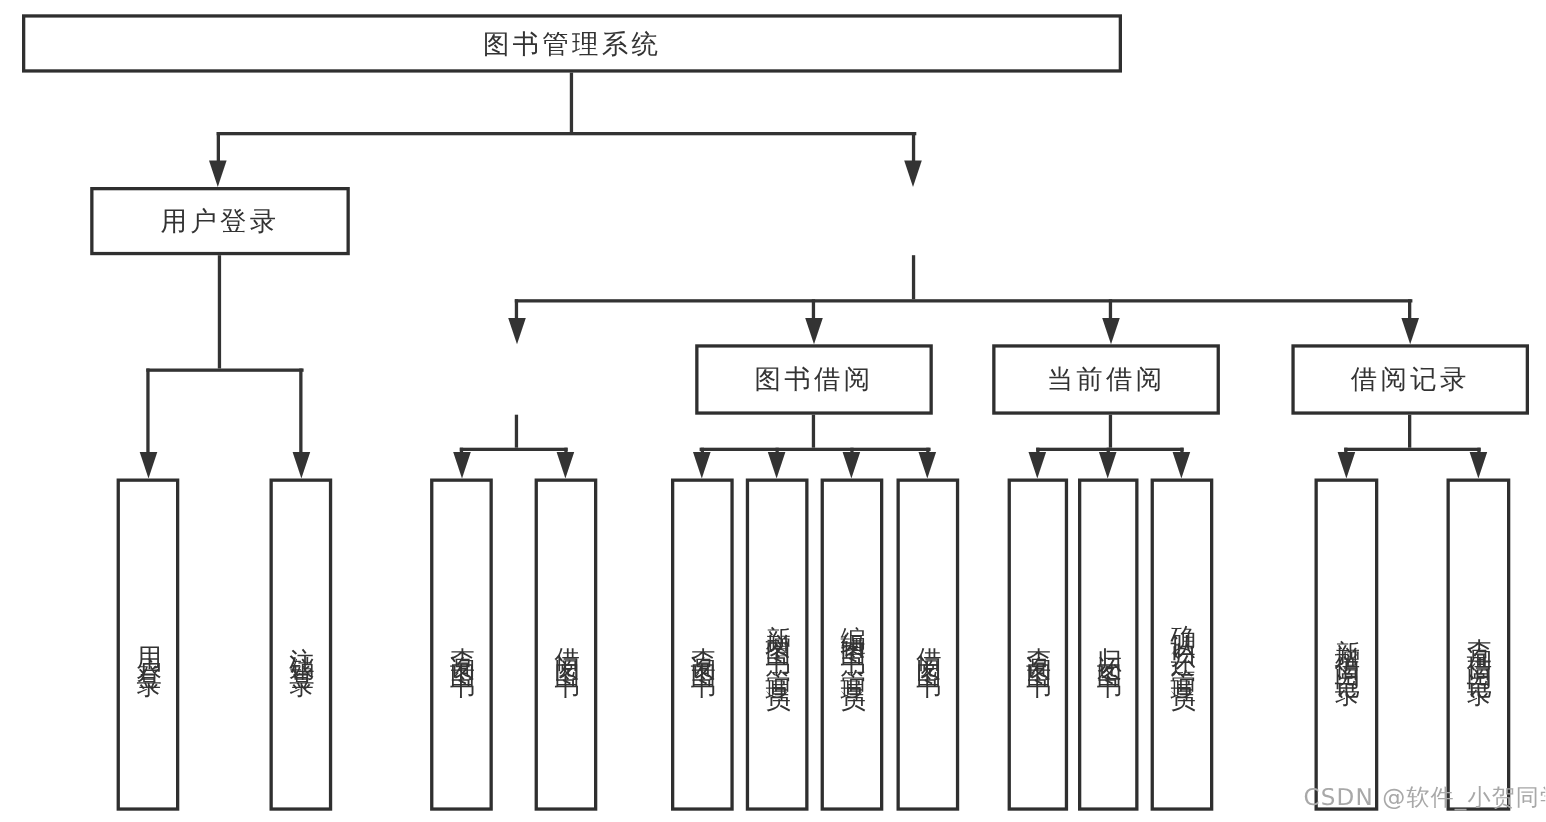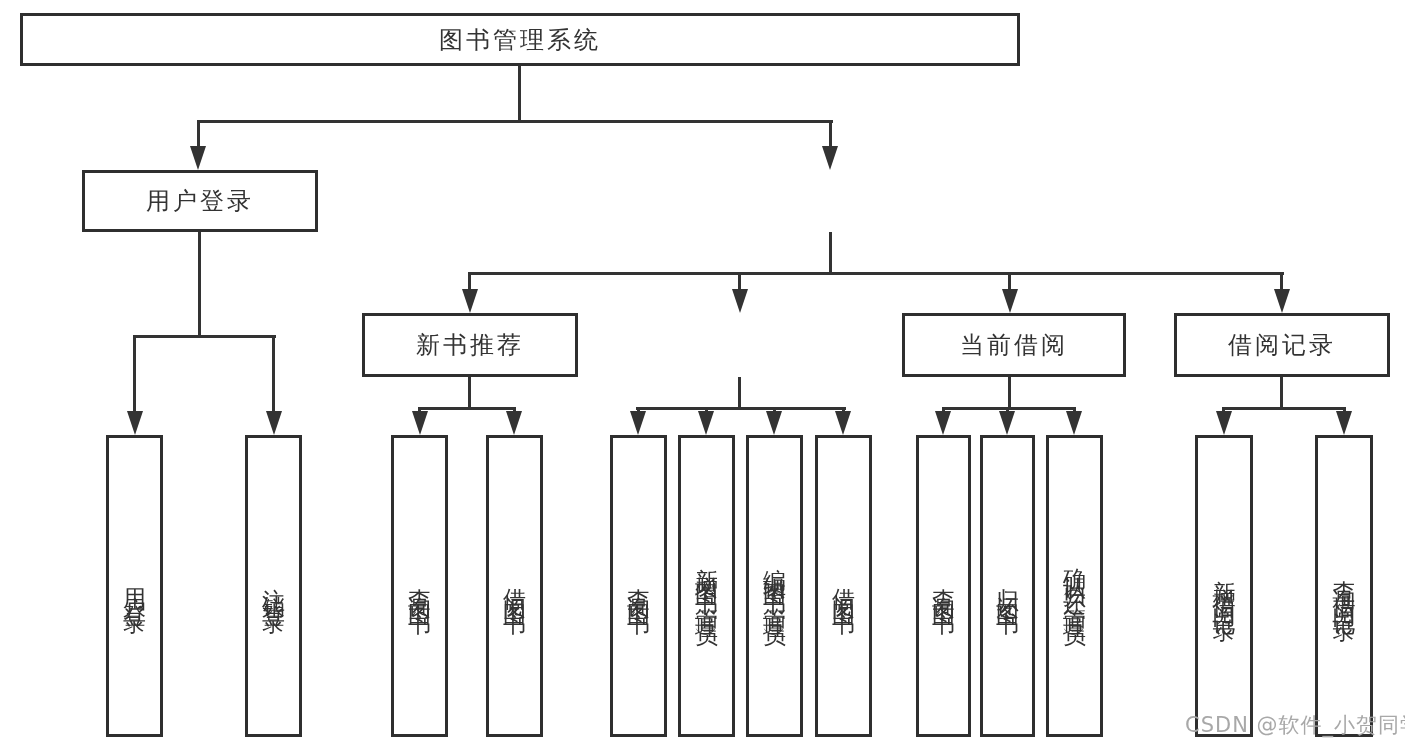--- a/index.html
+++ b/index.html
@@ -87,22 +87,22 @@
   <div class="hline" style="left:468px; top:272px; width:816px;"></div>
   <div class="vline" style="left:468px; top:272px; height:20px;"></div>
   <div class="vline" style="left:738px; top:272px; height:20px;"></div>
   <div class="vline" style="left:1008px; top:272px; height:20px;"></div>
   <div class="vline" style="left:1280px; top:272px; height:20px;"></div>
   <div class="arrow" style="left:462px; top:289px;"></div>
   <div class="arrow" style="left:732px; top:289px;"></div>
   <div class="arrow" style="left:1002px; top:289px;"></div>
   <div class="arrow" style="left:1274px; top:289px;"></div>
 
-  <div class="node" style="left:362px; top:313px; width:216px; height:64px;">新书推荐</div>
-  <div class="node" style="left:902px; top:313px; width:224px; height:64px;">当前借阅</div>
+  <div class="node" style="left:632px; top:313px; width:216px; height:64px;">图书借阅</div>
+  <div class="node" style="left:902px; top:313px; width:207px; height:64px;">当前借阅</div>
   <div class="node" style="left:1174px; top:313px; width:216px; height:64px;">借阅记录</div>
 
   <div class="vline" style="left:468px; top:377px; height:30px;"></div>
   <div class="hline" style="left:418px; top:407px; width:98px;"></div>
   <div class="vline" style="left:418px; top:407px; height:8px;"></div>
   <div class="vline" style="left:513px; top:407px; height:8px;"></div>
   <div class="arrow" style="left:412px; top:411px;"></div>
   <div class="arrow" style="left:506px; top:411px;"></div>
 
   <div class="vline" style="left:738px; top:377px; height:30px;"></div>

